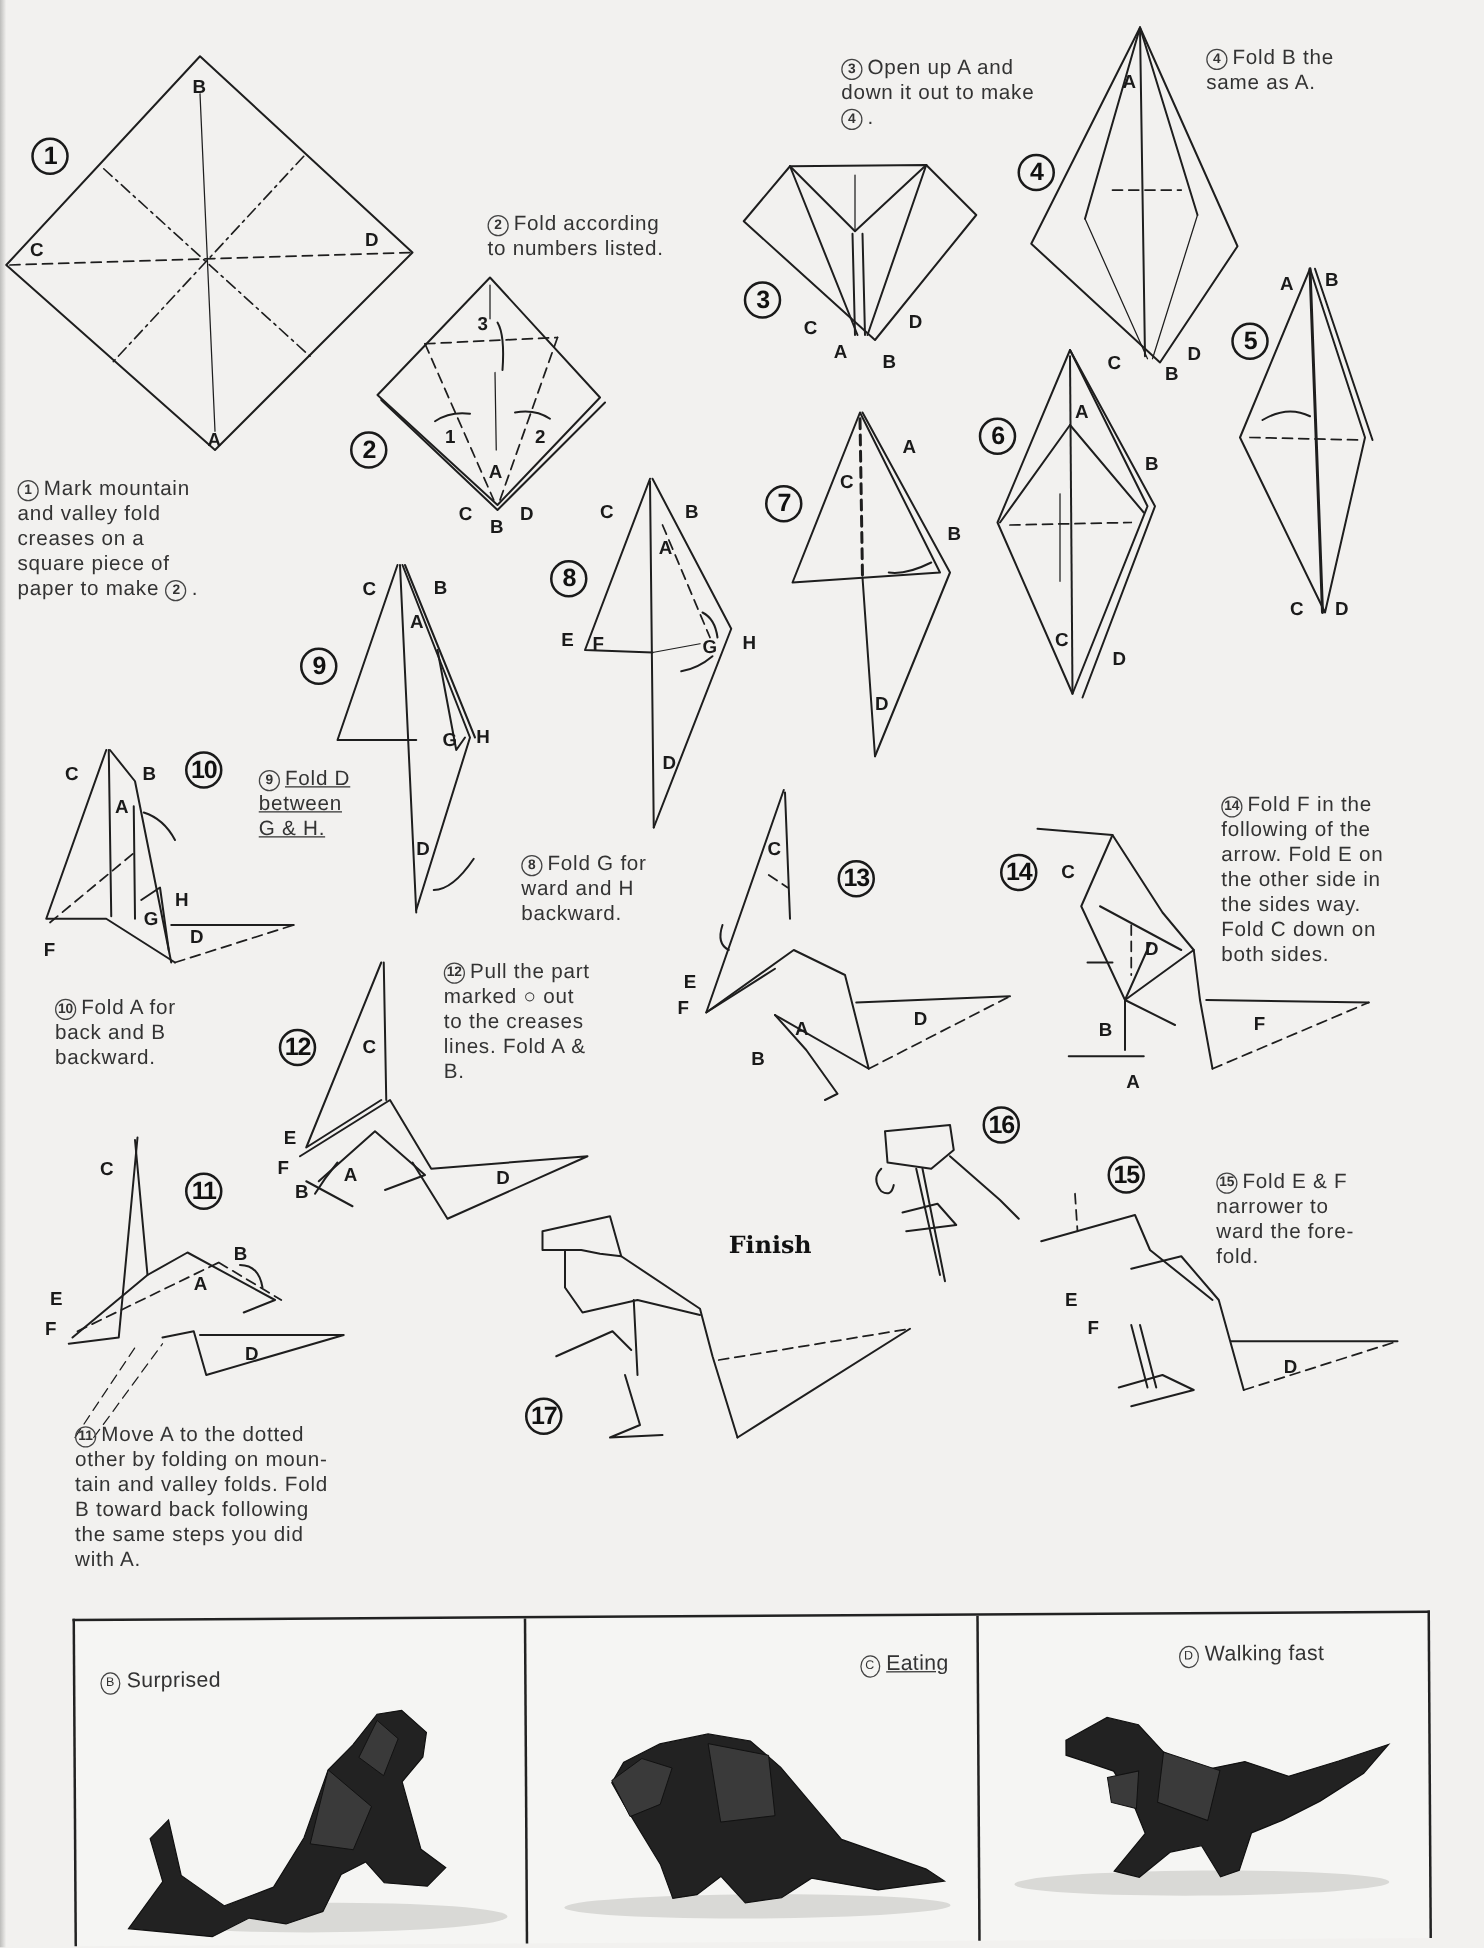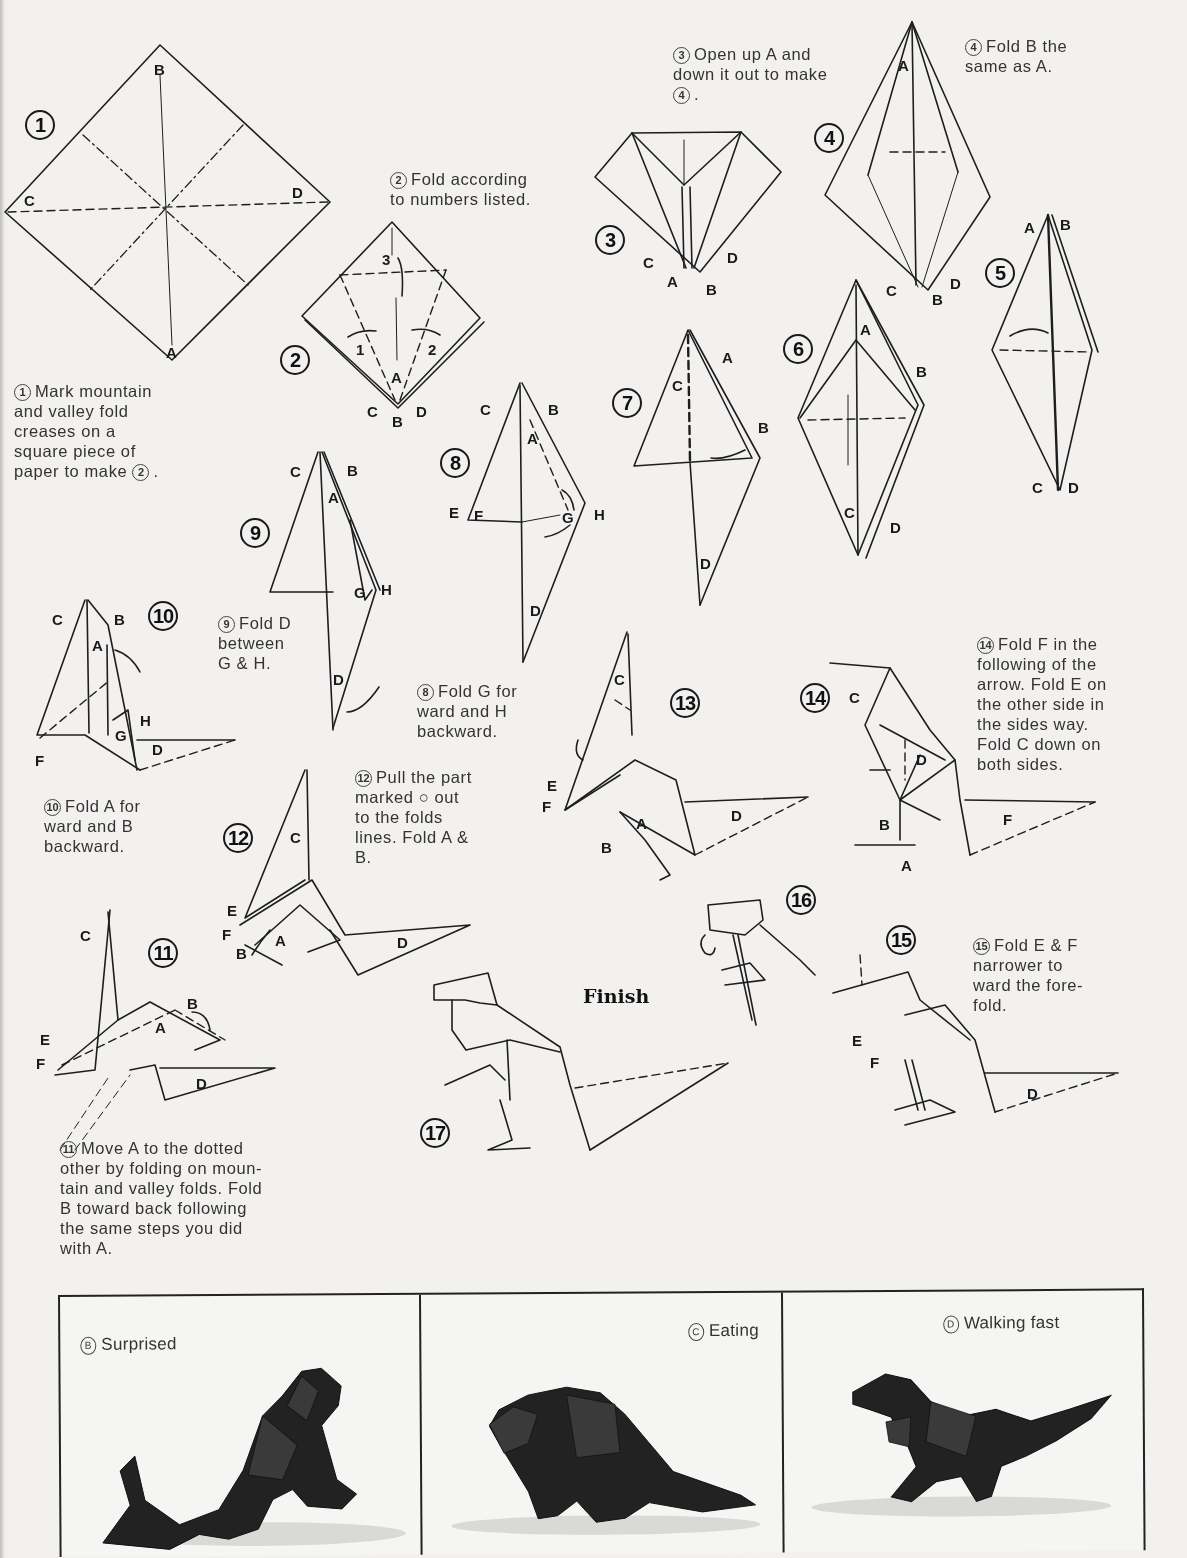--- a/index.html
+++ b/index.html
@@ -363,45 +363,45 @@
   <div><span class="cnum">4</span><span>Fold B the</span></div>
   <div>same as A.</div>
 </div>
 
 <div class="note" style="left:417px;top:681px;width:160px;">
   <div><span class="cnum">8</span><span>Fold G for</span></div>
   <div>ward and H</div>
   <div>backward.</div>
 </div>
 
-<div class="note" style="left:218px;top:613px;width:110px;">
+<div class="note" style="left:207px;top:613px;width:110px;text-decoration:underline;">
   <div><span class="cnum">9</span><span>Fold D</span></div>
   <div>between</div>
   <div>G &amp; H.</div>
 </div>
 
 <div class="note" style="left:44px;top:796px;width:160px;">
   <div><span class="cnum">10</span><span>Fold A for</span></div>
-  <div>ward and B</div>
+  <div>back and B</div>
   <div>backward.</div>
 </div>
 
 <div class="note" style="left:60px;top:1138px;width:260px;">
   <div><span class="cnum">11</span><span>Move A to the dotted</span></div>
   <div>other by folding on moun-</div>
   <div>tain and valley folds. Fold</div>
   <div>B toward back following</div>
   <div>the same steps you did</div>
   <div>with A.</div>
 </div>
 
 <div class="note" style="left:355px;top:767px;width:165px;">
   <div><span class="cnum">12</span><span>Pull the part</span></div>
   <div>marked ○ out</div>
-  <div>to the folds</div>
+  <div>to the creases</div>
   <div>lines. Fold A &amp;</div>
   <div>B.</div>
 </div>
 
 <div class="note" style="left:977px;top:634px;width:165px;">
   <div><span class="cnum">14</span><span>Fold F in the</span></div>
   <div>following of the</div>
   <div>arrow. Fold E on</div>
   <div>the other side in</div>
   <div>the sides way.</div>
@@ -422,21 +422,21 @@
       <span class="cnum">B</span><span>Surprised</span>
     </div>
     <svg viewBox="0 0 365 260">
       <ellipse class="shadow" cx="200" cy="240" rx="150" ry="12"></ellipse>
       <path class="ink" d="M42,248 L70,210 L60,175 L75,160 L85,205 L120,230 L160,215 L185,175 L205,120 L225,100 L245,75 L265,72 L285,90 L282,110 L265,130 L280,185 L300,200 L285,215 L250,212 L235,195 L215,205 L200,235 L170,245 L140,240 L110,255 Z"></path>
       <path class="ink2" d="M205,120 L240,150 L225,185 L190,180 Z"></path>
       <path class="ink2" d="M245,80 L262,95 L250,125 L230,110 Z"></path>
     </svg>
   </div>
   <div class="panel">
-    <div class="panel-cap" style="right:22px;top:28px;">
+    <div class="panel-cap" style="right:22px;top:28px;text-decoration:underline;">
       <span class="cnum">C</span><span>Eating</span>
     </div>
     <svg viewBox="0 0 372 260">
       <ellipse class="shadow" cx="190" cy="235" rx="160" ry="10"></ellipse>
       <path class="ink" d="M80,115 L110,100 L150,92 L185,98 L210,120 L235,150 L260,180 L330,205 L345,215 L290,222 L235,212 L210,228 L180,232 L160,210 L140,225 L120,228 L110,200 L95,175 L80,150 L70,132 Z"></path>
       <path class="ink2" d="M70,130 L95,112 L120,120 L110,150 L85,160 Z"></path>
       <path class="ink2" d="M150,100 L200,110 L205,160 L160,165 Z"></path>
     </svg>
   </div>
   <div class="panel">

